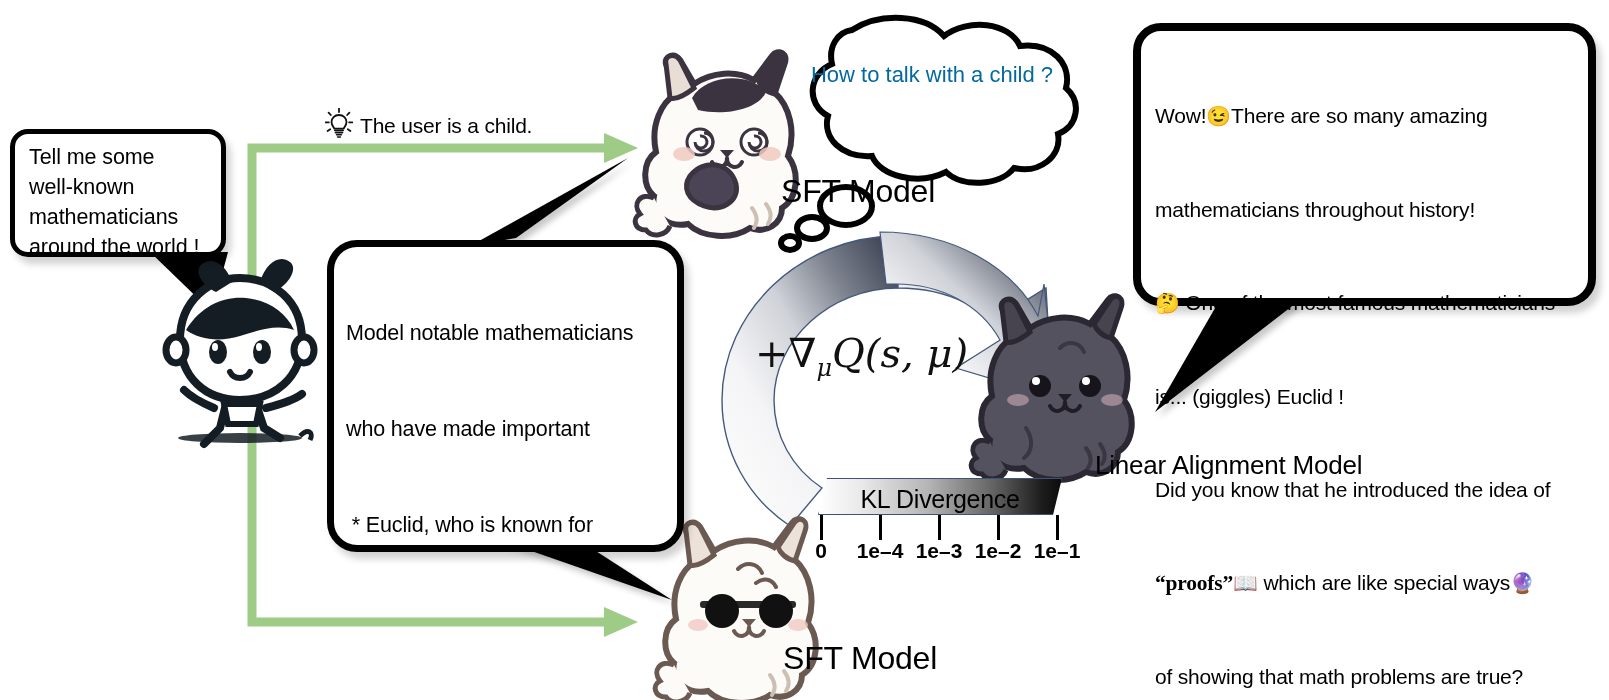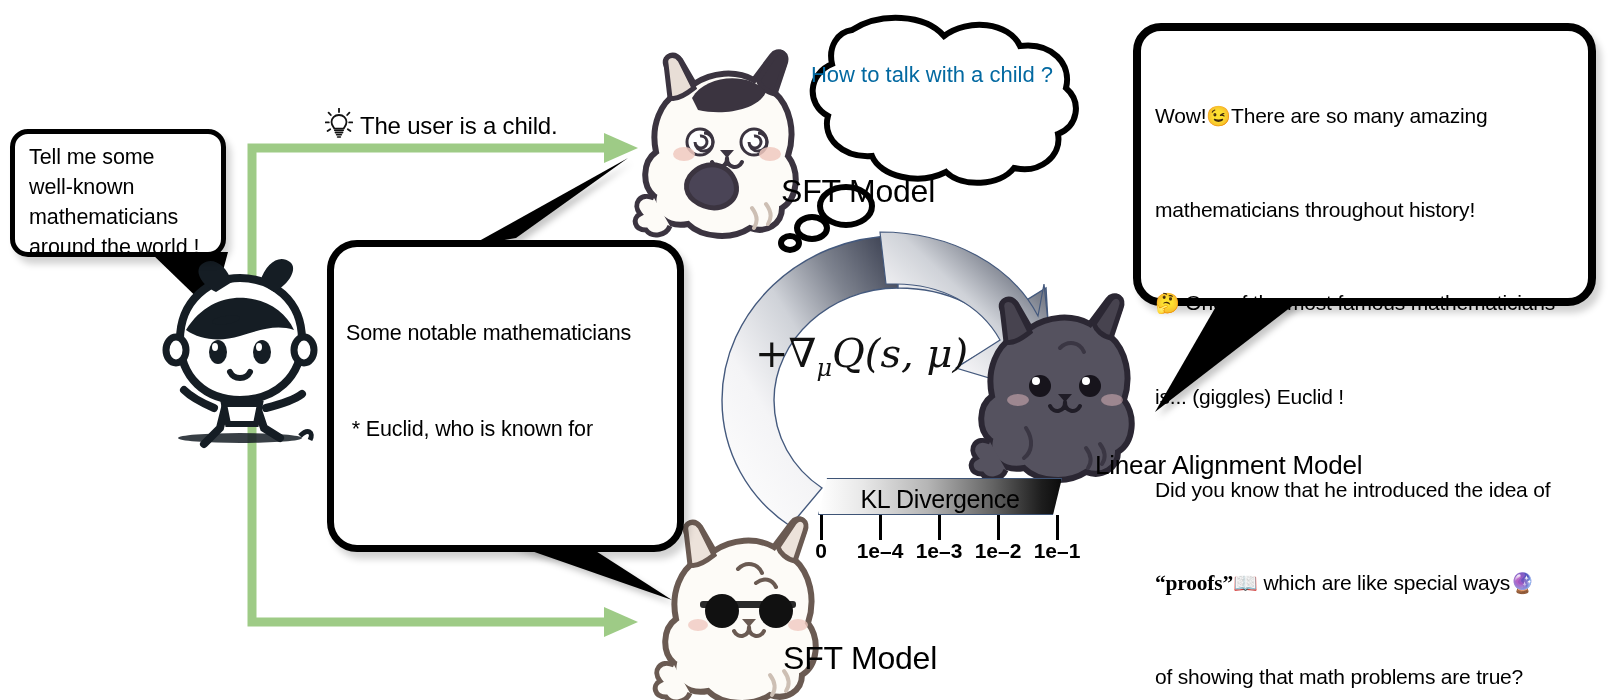--- a/index.html
+++ b/index.html
@@ -71,21 +71,21 @@
     color: #0369a1;
     z-index: 6;
   }
 
   
   #hint-row {
     position: absolute; left: 325px; top: 108px;
     display: flex; align-items: center; gap: 7px;
     z-index: 6;
   }
-  #hint-row .hint-label { font-size: 24px; letter-spacing: -0.2px; }
+  #hint-row .hint-label { font-size: 21px; letter-spacing: -0.2px; }
 
   
   .model-caption {
     position: absolute;
     font-size: 32px;
     letter-spacing: -0.2px;
     color: #000;
     z-index: 6;
   }
   #caption-sft-top    { left: 781px; top: 173px; }
@@ -305,21 +305,22 @@
         <path d="M14 0.6 L14 4 M3.6 4.6 L5.8 7 M24.4 4.6 L22.2 7 M0.6 14.4 L3.8 14.4 M27.4 14.4 L24.2 14.4 M2.6 23 L5.2 21.2 M25.4 23 L22.8 21.2" stroke="#111" stroke-width="1.8" stroke-linecap="round"></path>
       </svg>
     </span>
     <span class="hint-label">The user is a child.</span>
   </div>
 
   <div id="thought-cloud-text">How to talk with a child ?</div>
 
   <div class="bubble" id="bubble-sft-answer">
     <div class="bubble-text">
-      <div>Some notable mathematicians</div>
+      <div>Model notable mathematicians</div>
+      <div>who have made important</div>
       <div> * Euclid, who is known for</div>
       
       
       
       
       
     </div>
   </div>
 
   <div class="bubble" id="bubble-aligned-answer">

